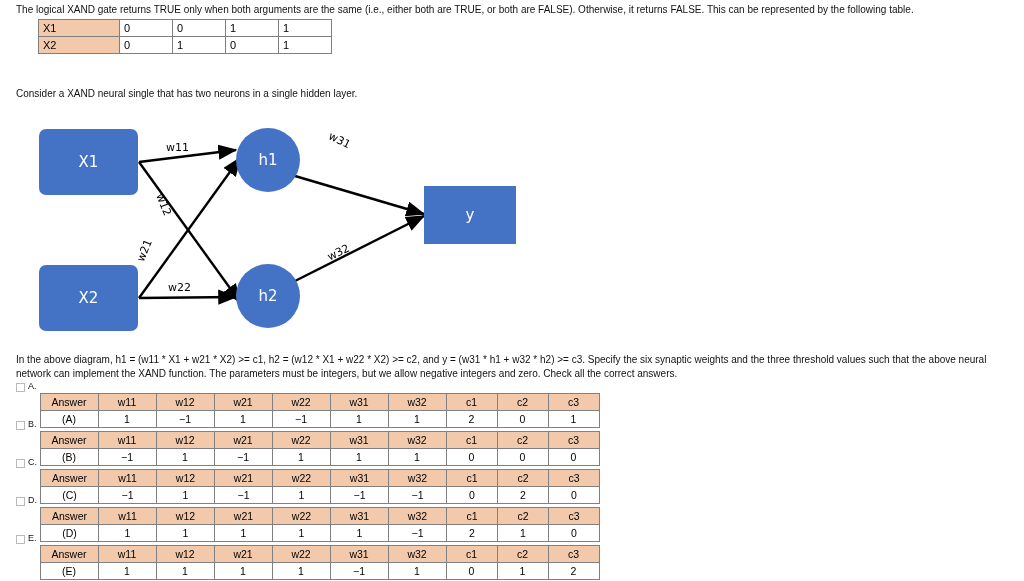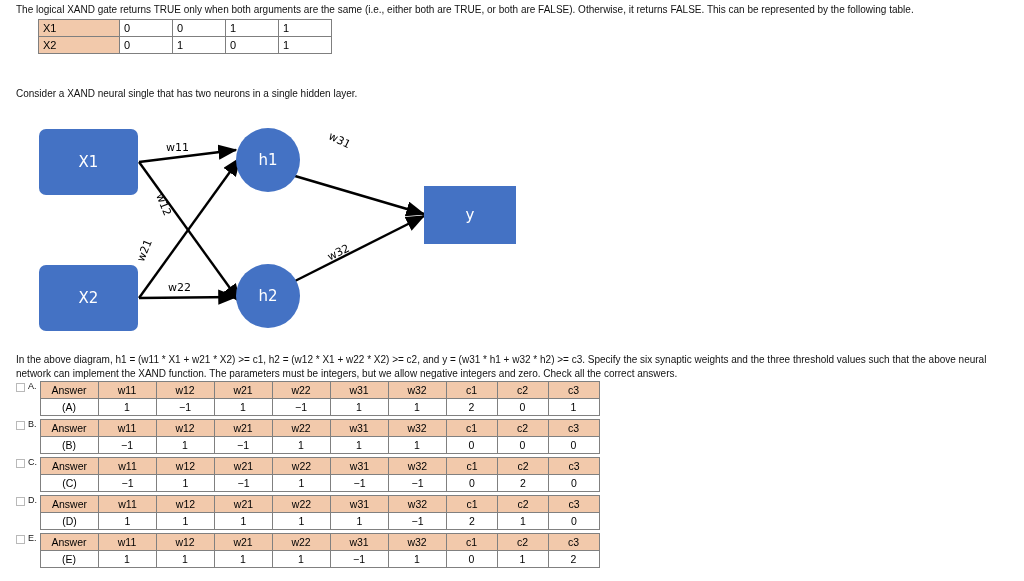--- a/index.html
+++ b/index.html
@@ -128,20 +128,21 @@
     line-height: 11px;
     margin-left: 3px;
     margin-right: 3px;
     flex: 0 0 auto;
     color: #111111;
   }
   .ans-table {
     border-collapse: collapse;
     font-size: 10.5px;
     font-family: "Liberation Sans", sans-serif;
+    margin-top: 12px;
   }
   .ans-table td {
     border: 1px solid #808080;
     width: 57px;
     height: 16px;
     line-height: 16px;
     text-align: center;
     vertical-align: middle;
     background: #ffffff;
     font-size: 10.5px;

